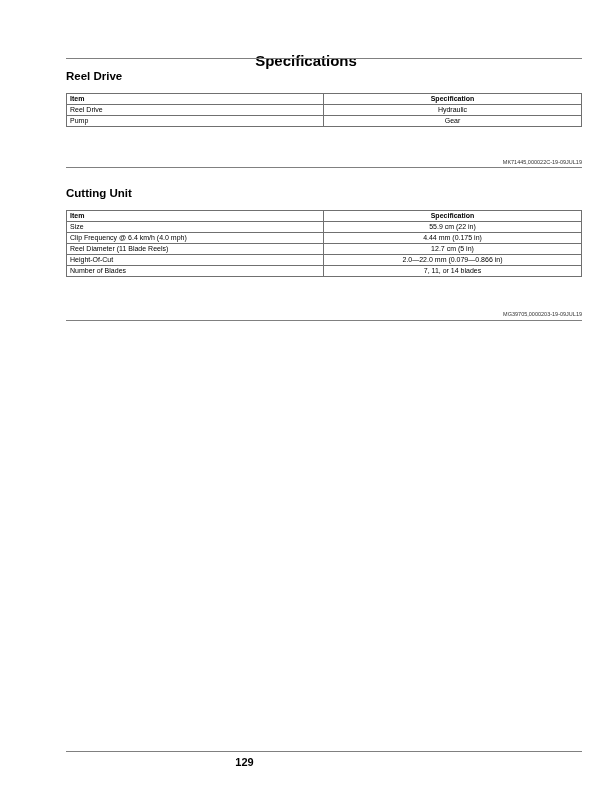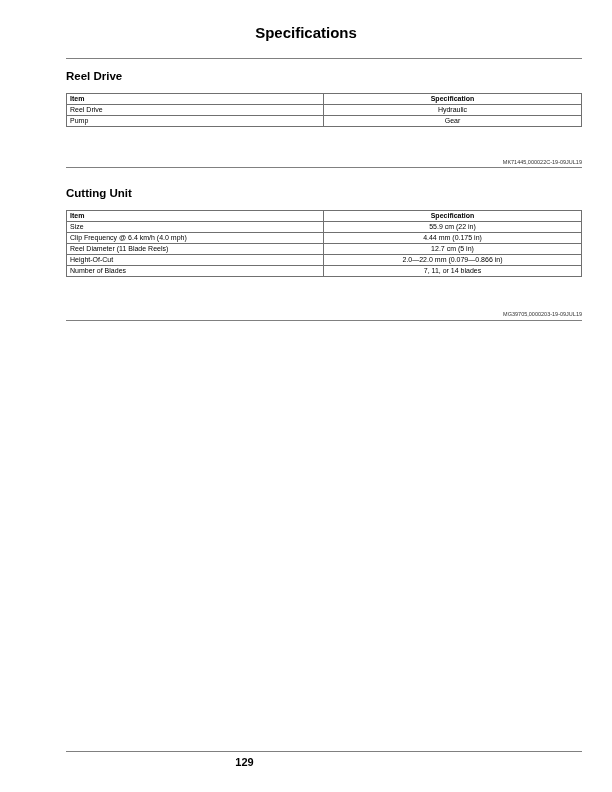--- a/index.html
+++ b/index.html
@@ -1,17 +1,17 @@
 <!DOCTYPE html>
 <html><head>
 <meta charset="utf-8">
 <style>
   html, body { margin: 0; padding: 0; background: #ffffff; }
   body { width: 612px; height: 792px; position: relative; font-family: "Liberation Sans", sans-serif; color: #000; overflow: hidden; }
-  .page-title { position: absolute; top: 24px; left: 0; width: 612px; text-align: center; font-size: 15px; font-weight: bold; }
+  .page-title { position: absolute; top: 52px; left: 0; width: 612px; text-align: center; font-size: 15px; font-weight: bold; }
   .title-rule { position: absolute; top: 58px; left: 66px; width: 516px; height: 1px; background: #808080; }
   .section-heading { position: absolute; left: 66px; font-size: 11.5px; font-weight: bold; }
   table.spec { position: absolute; left: 66px; width: 516px; border-collapse: collapse; font-size: 7px; }
   table.spec td, table.spec th { border: 1px solid #707070; height: 10px; padding: 0 3px; line-height: 10px; }
   table.spec th { font-weight: bold; }
   table.spec .col-item { width: 250px; text-align: left; }
   table.spec .col-spec { text-align: center; }
   .ref-code { position: absolute; right: 30px; font-size: 5.5px; color: #333; }
   .section-rule { position: absolute; left: 66px; width: 516px; height: 1px; background: #808080; }
   .footer-rule { position: absolute; top: 751px; left: 66px; width: 516px; height: 1px; background: #808080; }

